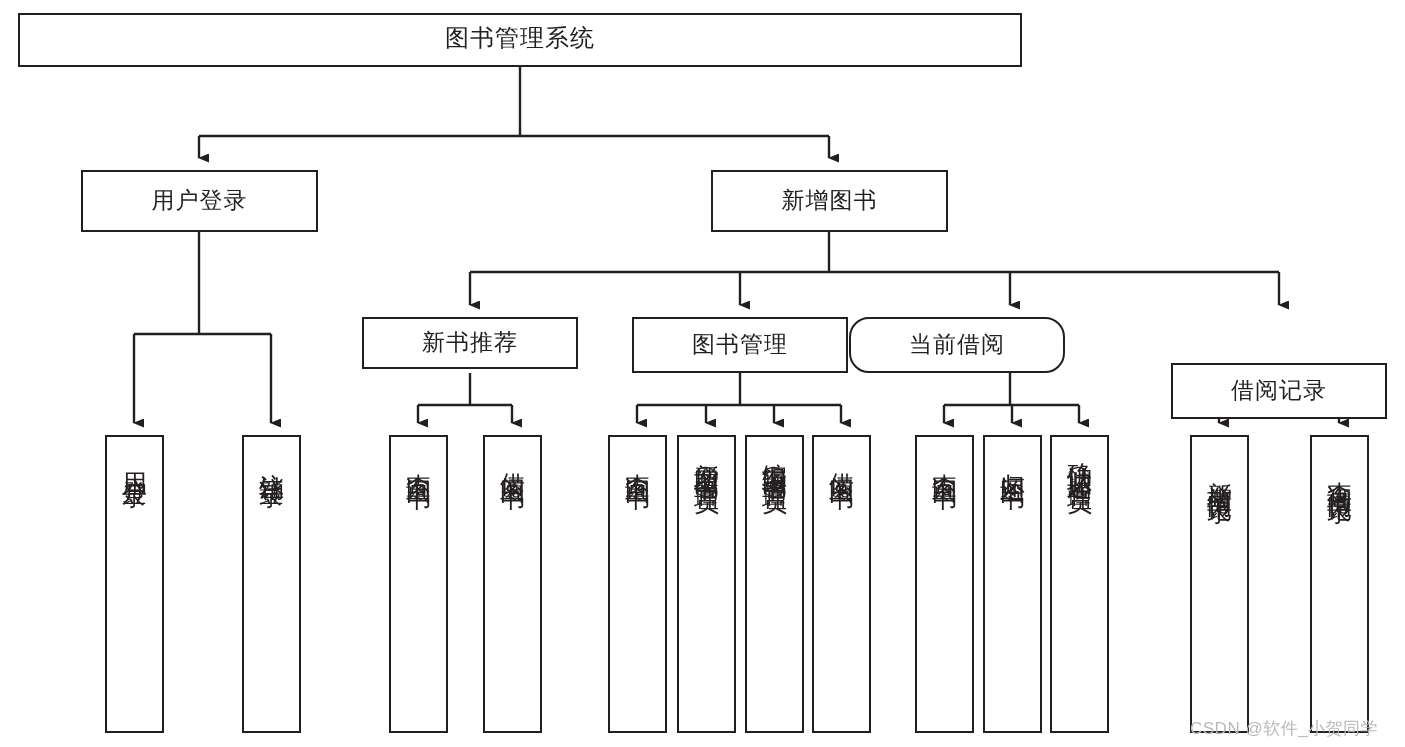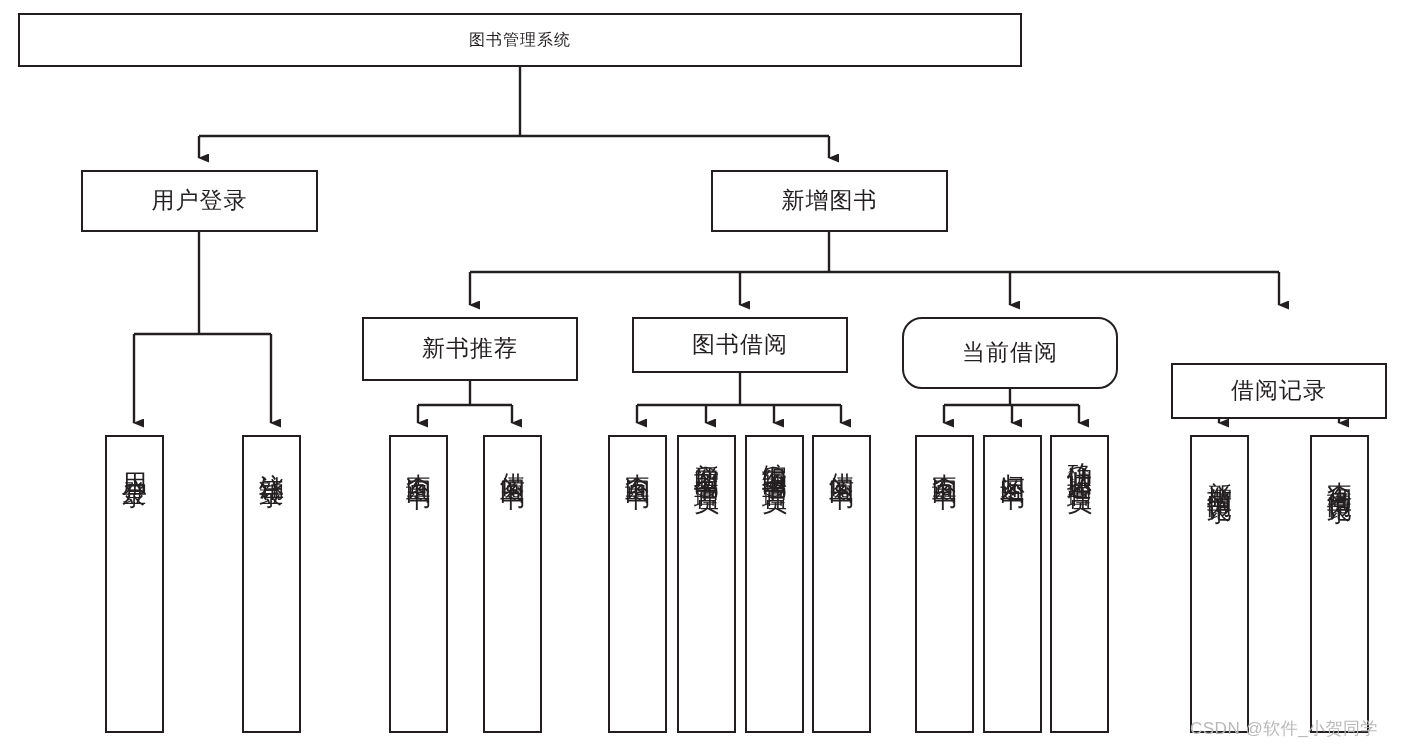--- a/index.html
+++ b/index.html
@@ -41,22 +41,23 @@
     text-align: center;
     line-height: 1.18;
     white-space: nowrap;
   }
   
   .node.horiz .label {
     font-size: 23px;
     letter-spacing: 1px;
   }
   .node.root .label {
-    font-size: 16px;
+    font-size: 24px;
     letter-spacing: 1px;
+    font-family: Liberation Mono, monospace;
   }
   
   .node.vert {
     align-items: flex-start;
     justify-content: center;
     padding-top: 16px;
   }
   .node.vert .label {
     writing-mode: vertical-rl;
     text-orientation: upright;
@@ -133,27 +134,27 @@
     <span class="label">图书管理系统</span>
   </div>
 
   <div class="node horiz" style="left:81px; top:170px; width:237px; height:62px;">
     <span class="label">用户登录</span>
   </div>
   <div class="node horiz" style="left:711px; top:170px; width:237px; height:62px;">
     <span class="label">新增图书</span>
   </div>
 
-  <div class="node horiz" style="left:362px; top:317px; width:216px; height:64px;">
+  <div class="node horiz" style="left:362px; top:317px; width:216px; height:52px;">
     <span class="label">新书推荐</span>
   </div>
   <div class="node horiz" style="left:632px; top:317px; width:216px; height:56px;">
-    <span class="label">图书借阅</span>
-  </div>
-  <div class="node horiz" style="left:902px; top:317px; width:216px; height:72px;border-radius:20px;">
+    <span class="label">图书管理</span>
+  </div>
+  <div class="node horiz" style="left:849px; top:317px; width:216px; height:56px;border-radius:20px;">
     <span class="label">当前借阅</span>
   </div>
   <div class="node horiz" style="left:1171px; top:317px; width:216px; height:56px;margin-top:46px;">
     <span class="label">借阅记录</span>
   </div>
 
   <div class="node vert" style="left:105px; top:435px; width:59px; height:298px;">
     <span class="label">用户登录</span>
   </div>
   <div class="node vert" style="left:242px; top:435px; width:59px; height:298px;">

